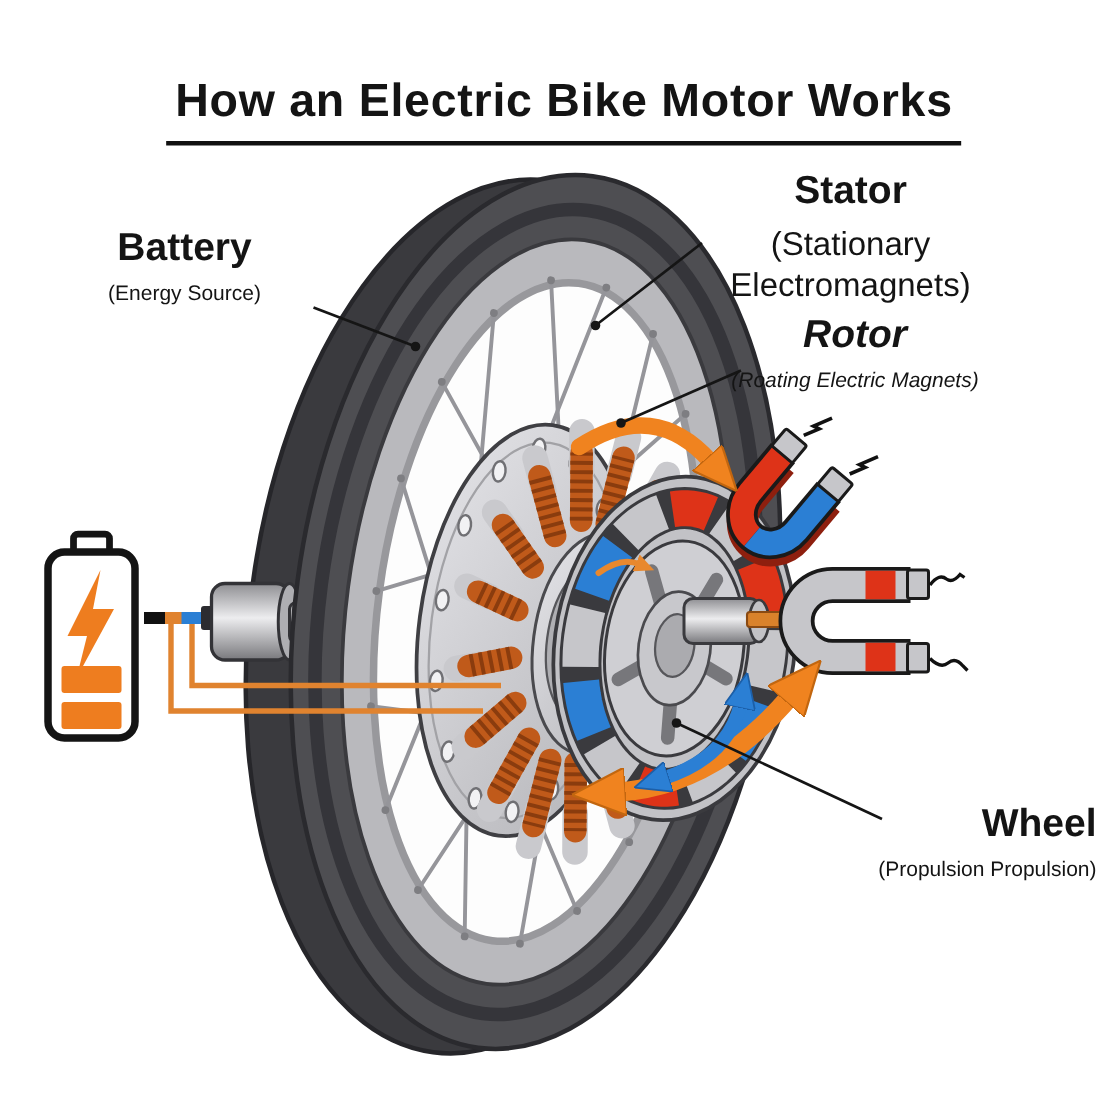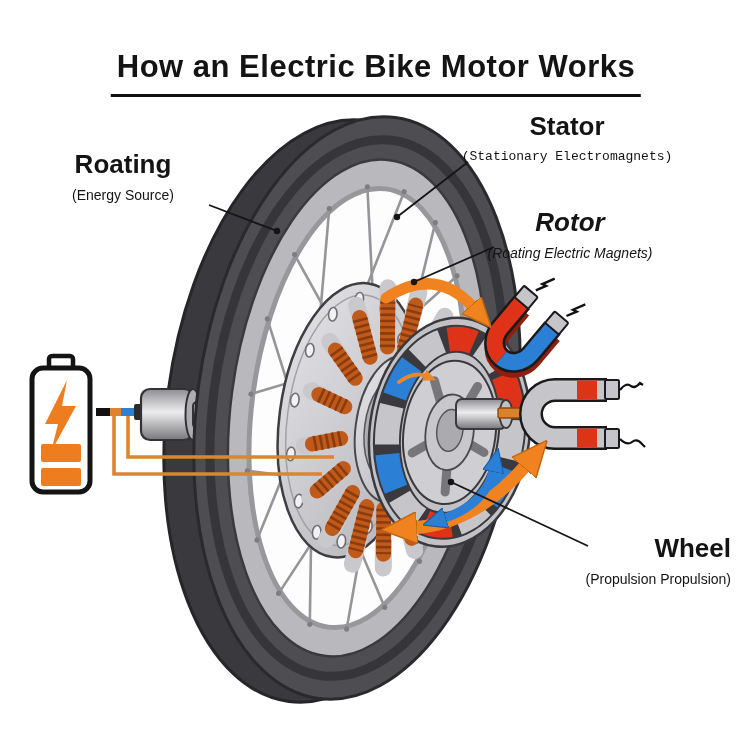--- a/index.html
+++ b/index.html
@@ -11,21 +11,21 @@
   .title{
     position:absolute;top:28px;left:50%;transform:translateX(-50%);
     font-size:31px;font-weight:bold;letter-spacing:0.5px;white-space:nowrap;
     border-bottom:3.5px solid #101010;padding:0 6px 9px 6px;
   }
   .lbl{position:absolute;transform:translateX(-50%);text-align:center;line-height:1.25;}
   .lbl .name{font-weight:bold;font-size:26px;display:block;}
   .lbl .sub{font-size:14px;display:block;margin-top:6px;}
   .lbl-battery{left:123px;top:148px;width:220px;}
   .lbl-stator{left:567px;top:110px;width:260px;}
-  .lbl-stator .sub{font-size:13px;font-family:Liberation Mono, monospace;}
+  .lbl-stator .sub{font-size:22px;}
   .lbl-rotor{left:570px;top:206px;width:196px;font-style:italic;}
   .lbl-copper{left:652px;top:362px;width:126px;font-size:21.5px;line-height:1.3;}
   .lbl-wheel{left:606px;top:532px;width:250px;text-align:right;}
 </style>
 </head>
 <body>
 
 <div class="stage">
 
   <h1 class="title">How an Electric Bike Motor Works</h1>
@@ -312,21 +312,21 @@
     <g>
       <rect x="49" y="356" width="24" height="16" rx="3" fill="#ffffff" stroke="#141414" stroke-width="4.5"></rect>
       <rect x="32" y="368" width="58" height="124" rx="11" fill="#ffffff" stroke="#141414" stroke-width="5"></rect>
       <polygon points="67,380 45,424 58,424 51,452 76,406 62,406" fill="#EE7D1F"></polygon>
       <rect x="41" y="444" width="40" height="18" rx="2" fill="#EE7D1F"></rect>
       <rect x="41" y="468" width="40" height="18" rx="2" fill="#EE7D1F"></rect>
     </g>
   </svg>
 
   <div class="lbl lbl-battery">
-    <span class="name">Roating</span>
+    <span class="name">Battery</span>
     <span class="sub">(Energy Source)</span>
   </div>
   <div class="lbl lbl-stator">
     <span class="name">Stator</span>
     <span class="sub">(Stationary Electromagnets)</span>
   </div>
   <div class="lbl lbl-rotor">
     <span class="name">Rotor</span>
     <span class="sub">(Roating Electric Magnets)</span>
   </div>

